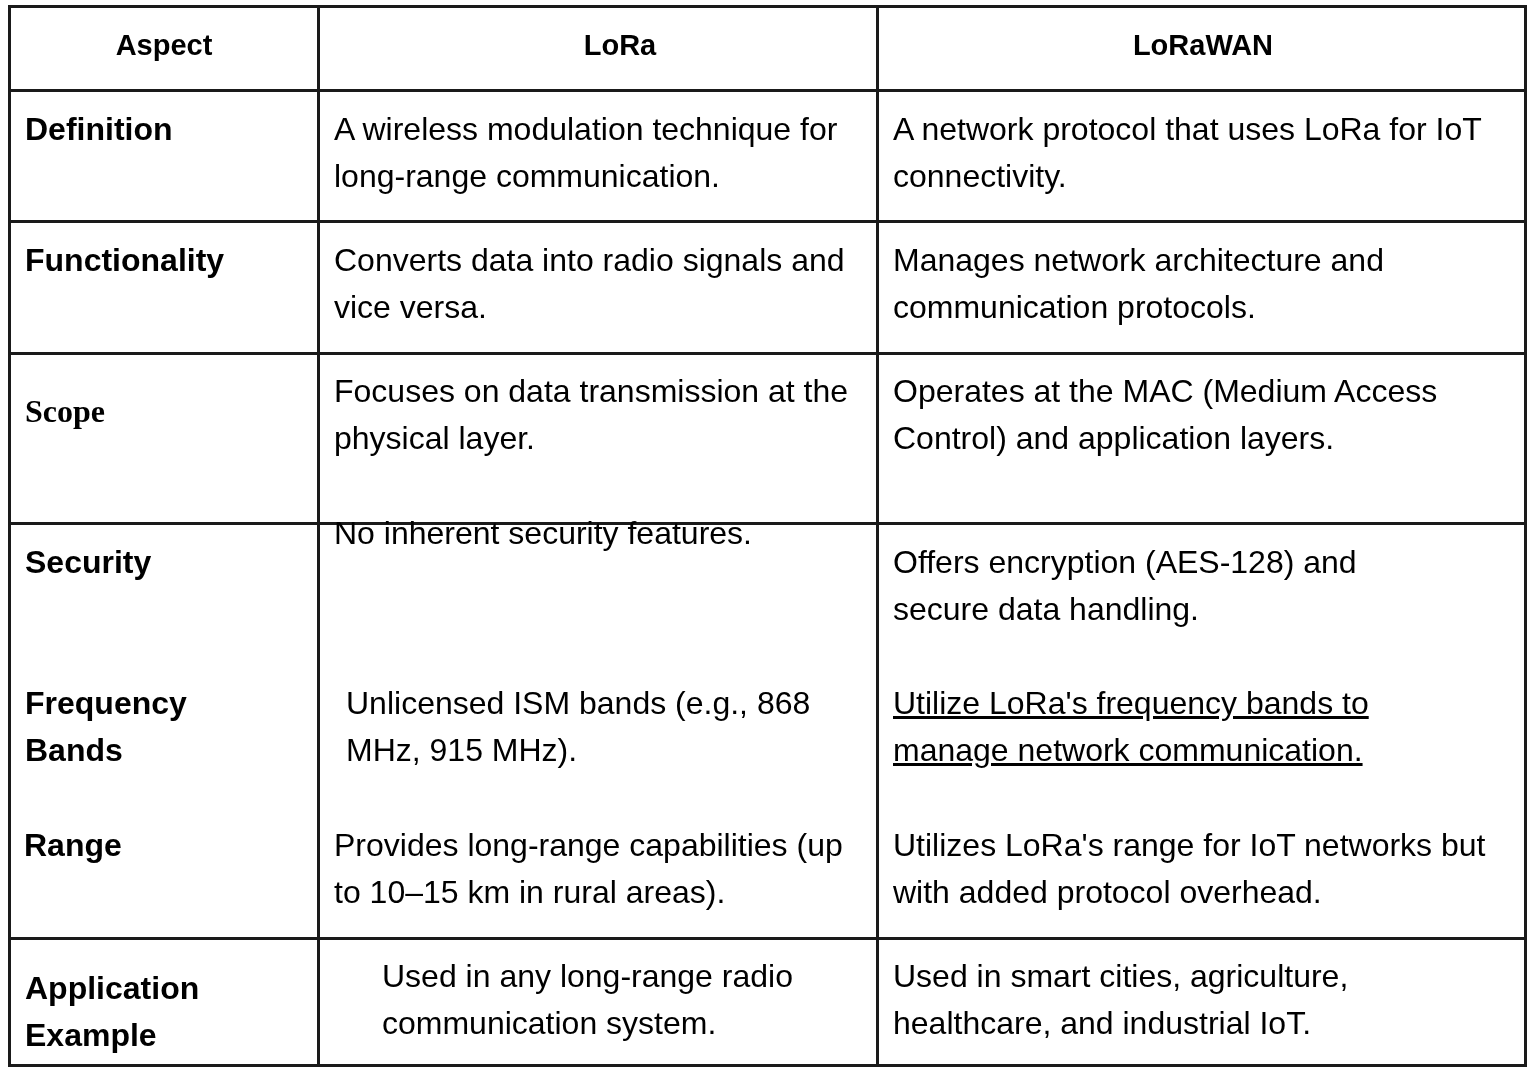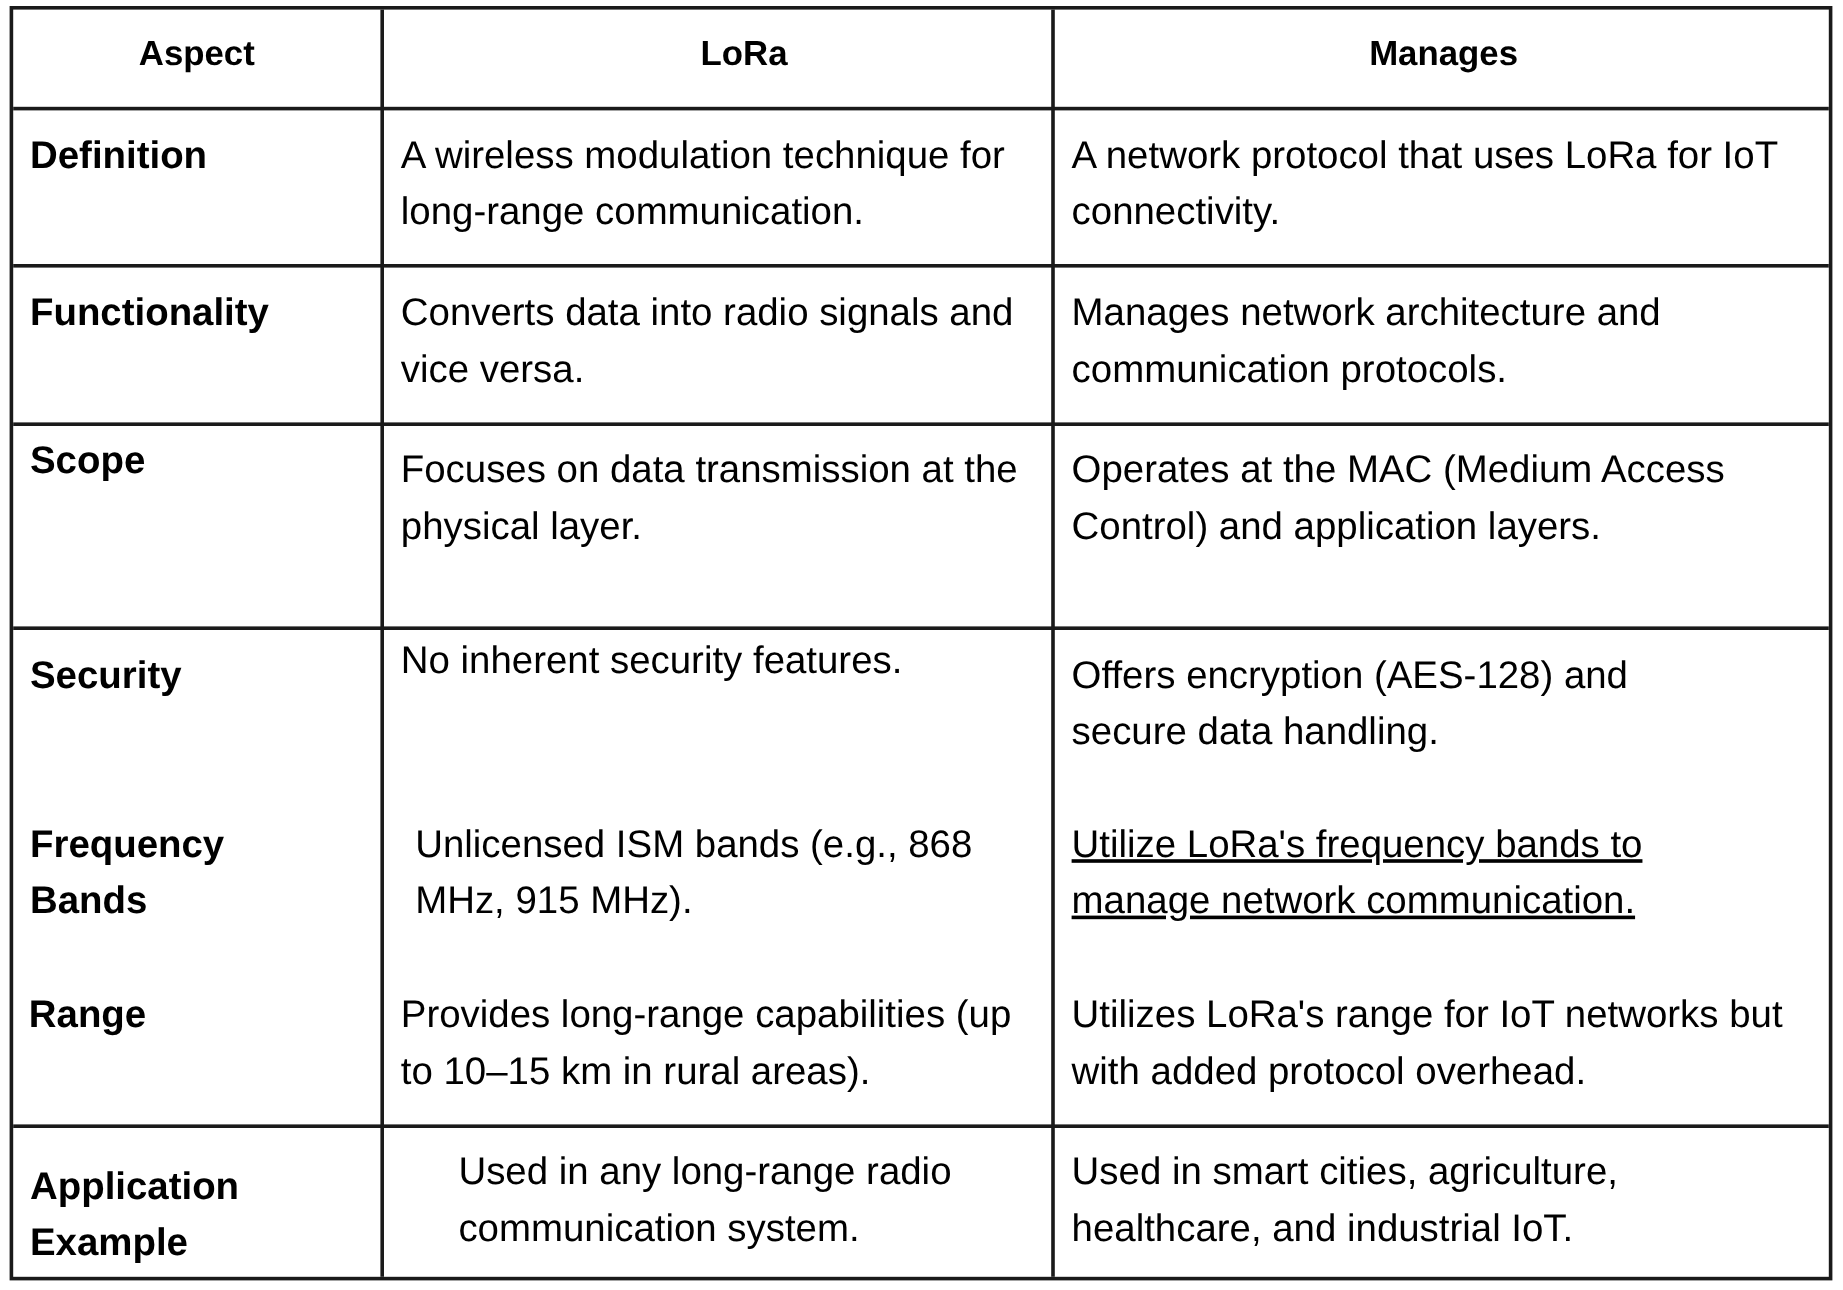--- a/index.html
+++ b/index.html
@@ -23,36 +23,36 @@
   <div class="hline" style="top:344px"></div>
   <div class="hline" style="top:514px"></div>
   <div class="hline" style="top:929px"></div>
 
   <div class="vline" style="left:306px"></div>
   <div class="vline" style="left:865px"></div>
 </div>
 
 <div class="cell hdr" style="left:11px; width:306px; top:22px;">Aspect</div>
 <div class="cell hdr" style="left:320px; width:556px; top:22px;padding-left:44px;">LoRa</div>
-<div class="cell hdr" style="left:879px; width:648px; top:22px;">Manages</div>
+<div class="cell hdr" style="left:879px; width:648px; top:22px;">LoRaWAN</div>
 
 <div class="cell aspect" style="left:25px; width:280px; top:106px;">Definition</div>
 <div class="cell" style="left:334px; width:530px; top:106px;">A wireless modulation technique for long-range communication.</div>
 <div class="cell" style="left:893px; width:625px; top:106px;">A network protocol that uses LoRa for IoT connectivity.</div>
 
 <div class="cell aspect" style="left:25px; width:285px; top:237px;">Functionality</div>
 <div class="cell" style="left:334px; width:530px; top:237px;">Converts data into radio signals and vice versa.</div>
 <div class="cell" style="left:893px; width:600px; top:237px;">Manages network architecture and communication protocols.</div>
 
-<div class="cell aspect" style="left:25px; width:280px; top:360px;">Scope</div>
+<div class="cell aspect" style="left:25px; width:280px; top:388px;font-family:Liberation Serif, serif;">Scope</div>
 <div class="cell" style="left:334px; width:530px; top:368px;">Focuses on data transmission at the physical layer.</div>
 <div class="cell" style="left:893px; width:630px; top:368px;">Operates at the MAC (Medium Access Control) and application layers.</div>
 
 <div class="cell aspect" style="left:25px; width:280px; top:539px;">Security</div>
-<div class="cell" style="left:334px; width:530px; top:527px;">No inherent security features.</div>
+<div class="cell" style="left:334px; width:530px; top:510px;">No inherent security features.</div>
 <div class="cell" style="left:893px; width:560px; top:539px;">Offers encryption (AES-128) and secure data handling.</div>
 
 <div class="cell aspect" style="left:25px; width:220px; top:680px;">Frequency Bands</div>
 <div class="cell" style="left:334px; width:532px; top:680px;margin-left:12px;">Unlicensed ISM bands (e.g., 868 MHz, 915 MHz).</div>
 <div class="cell" style="left:893px; width:600px; top:680px;text-decoration:underline;">Utilize LoRa's frequency bands to manage network communication.</div>
 
 <div class="cell aspect" style="left:24px; width:280px; top:822px;">Range</div>
 <div class="cell" style="left:334px; width:530px; top:822px;">Provides long-range capabilities (up to 10–15 km in rural areas).</div>
 <div class="cell" style="left:893px; width:625px; top:822px;">Utilizes LoRa's range for IoT networks but with added protocol overhead.</div>
 

